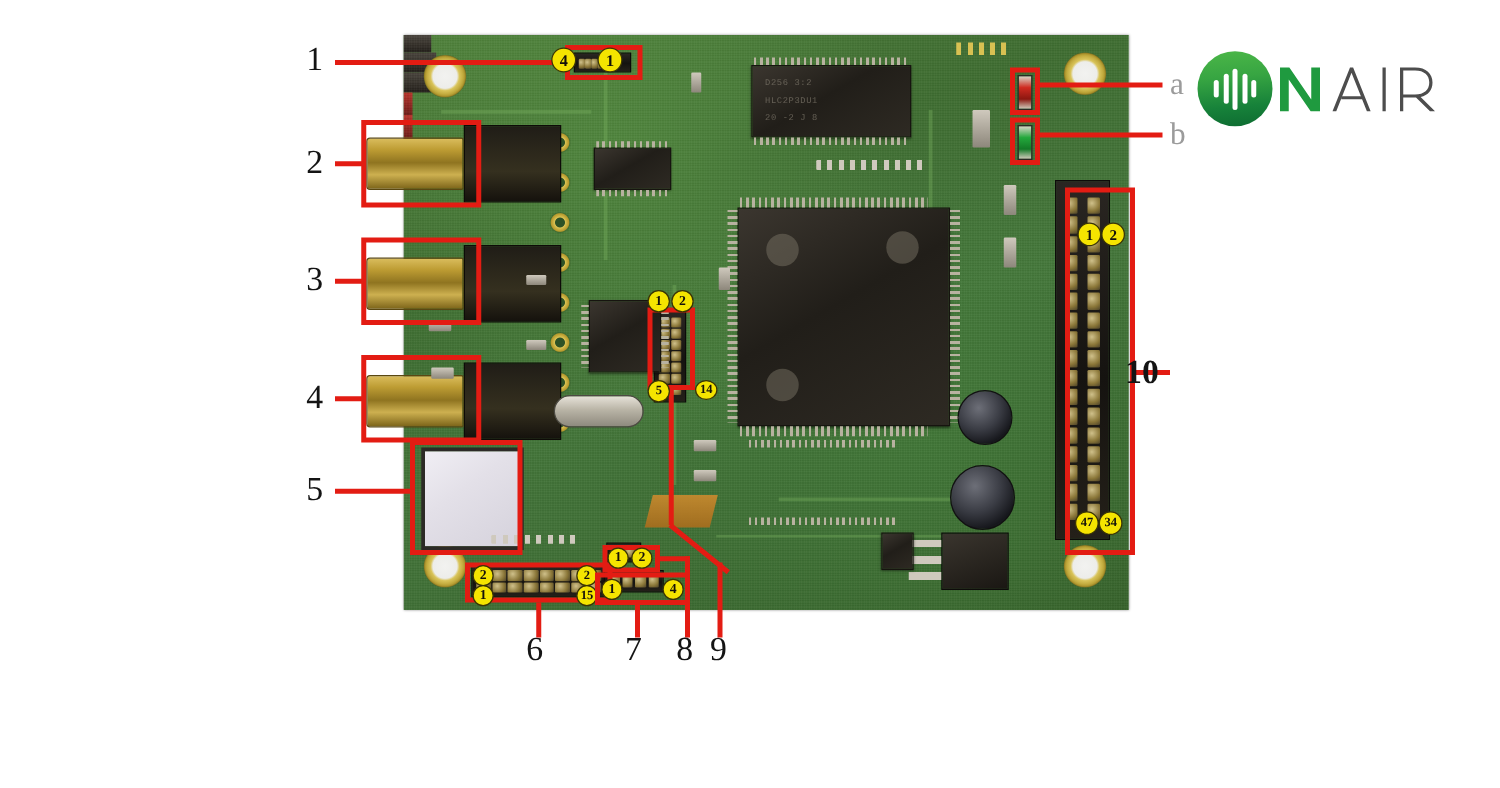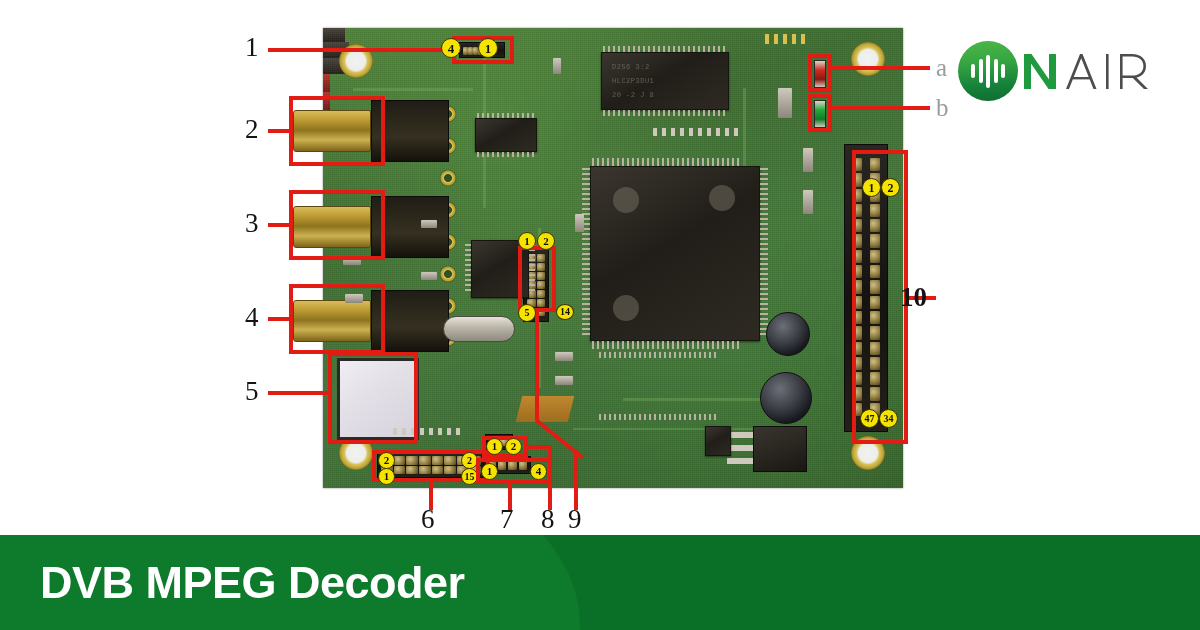--- a/index.html
+++ b/index.html
@@ -528,18 +528,14 @@
           <rect x="84" y="13" width="2.6" height="35" fill="#4d4d4d"></rect>
 
           <path d="M98 48 L98 13 L110 13 C119 13 124 18 124 25 C124 31 120.5 35.4 114.5 36.5 L126 48 L122 48 L110.8 37 L100.6 37 L100.6 48 Z
                    M100.6 15.4 L100.6 34.6 L110 34.6 C117.4 34.6 121.4 30.8 121.4 25 C121.4 19.2 117.4 15.4 110 15.4 Z" fill="#4d4d4d" fill-rule="evenodd"></path>
         </svg>
       </div>
     </div>
 
   </div>
 
-  <div id="banner">
-    <div class="sheen"></div>
-    <div id="banner-title">DVB MPEG Decoder</div>
-  </div>
 
 </div>
 
 </body></html>

